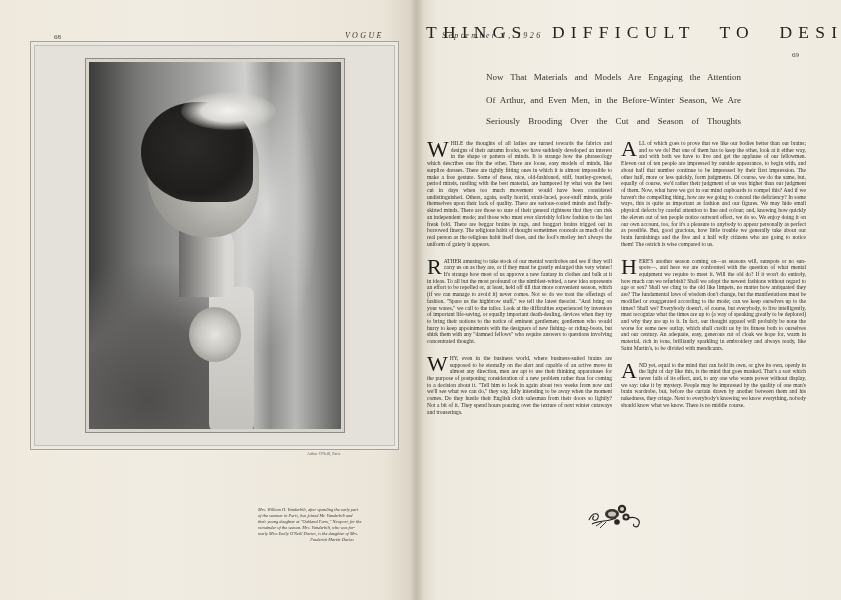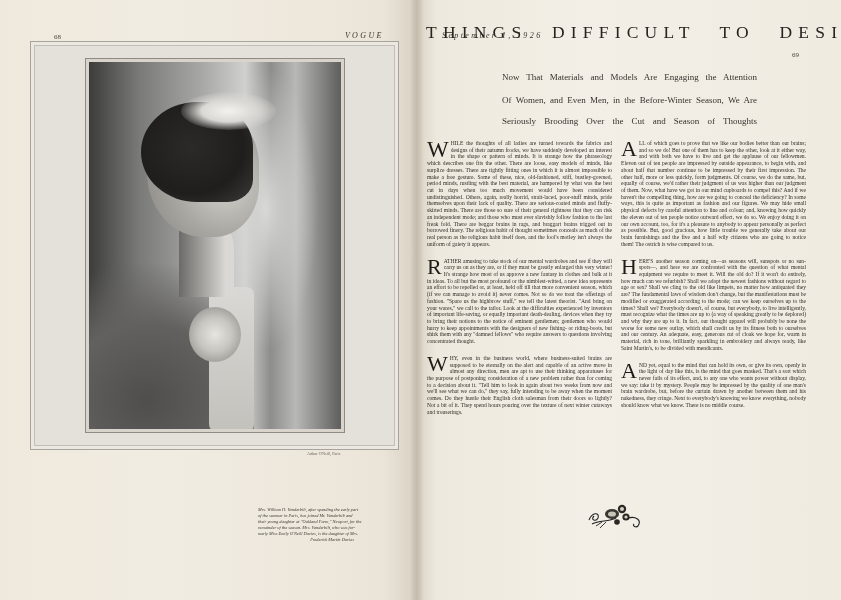--- a/index.html
+++ b/index.html
@@ -91,21 +91,21 @@
   .caption .last { text-align:center; }
 
   
   .title {
     position:absolute; left:426px; top:22px; width:410px;
     font-size:17.5px; letter-spacing:6.2px; color:#272320; white-space:nowrap;
     word-spacing:14px;
   }
   .subtitle {
     position:absolute; left:486px; width:255px; font-size:9px; color:#36322d;
-    text-align:justify; text-align-last:justify; white-space:nowrap;margin-left:16px;
+    text-align:justify; text-align-last:justify; white-space:nowrap;
   }
   .col {
     position:absolute; width:185px; font-size:5.55px; line-height:6.72px;
     text-align:justify; color:#2f2b27;
   }
   .col p { margin:0 0 10px 0; }
   .drop {
     float:left; font-size:23px; line-height:19px; margin:0 2px 0 0; color:#1e1b18;
   }
   .drop-sm { font-size:22px; line-height:18px; }
@@ -145,21 +145,21 @@
 <div class="page page-right">
 </div>
 <div class="gutter"></div>
 
 <div class="running-head" style="left:442px;top:31px;">September 1, 1926</div>
 <div class="folio" style="left:792px;top:31px;margin-top:20px;">69</div>
 
 <div class="title">THINGS DIFFICULT TO DESIGN</div>
 
 <div class="subtitle" style="top:72px;">Now That Materials and Models Are Engaging the Attention</div>
-<div class="subtitle" style="top:95px;">Of Women, and Even Men, in the Before-Winter Season, We Are</div>
+<div class="subtitle" style="top:95px;">Of Arthur, and Even Men, in the Before-Winter Season, We Are</div>
 <div class="subtitle" style="top:116px;">Seriously Brooding Over the Cut and Season of Thoughts</div>
 
 <div class="col" style="left:427px;top:140px;">
   <p><span class="drop">W</span><span>HILE the thoughts of all ladies are turned towards the fabrics and designs of their autumn frocks, we have suddenly developed an interest in the shape or pattern of minds. It is strange how the phraseology which describes one fits the other. There are loose, easy models of minds, like surplice dresses. There are tightly fitting ones in which it is almost impossible to make a free gesture. Some of these, nice, old-fashioned, stiff, bustley-gowned, period minds, rustling with the best material, are hampered by what was the best cut in days when too much movement would have been considered undistinguished. Others, again, really horrid, strait-laced, poor-stuff minds, pride themselves upon their lack of quality. There are serious-coated minds and fluffy-skirted minds. There are those so sure of their general rightness that they can risk an independent mode; and those who must ever slavishly follow fashion to the last freak fold. There are beggar brains in rags, and braggart brains trigged out in borrowed finery. The religious habit of thought sometimes conceals as much of the real person as the religious habit itself does, and the fool's motley isn't always the uniform of gaiety it appears.</span></p>
   <p><span class="drop drop-sm">R</span><span>ATHER amusing to take stock of our mental wardrobes and see if they will carry us on as they are, or if they must be greatly enlarged this very winter! It's strange how most of us approve a new fantasy in clothes and balk at it in ideas. To all but the most profound or the nimblest-witted, a new idea represents an effort to be repelled or, at least, held off till that more convenient season, which (if we can manage to avoid it) never comes. Not so do we treat the offerings of fashion. "Spare us the highbrow stuff," we tell the latest theorist. "And bring on your wares," we call to the tailor. Look at the difficulties experienced by inventors of important life-saving, or equally important death-dealing, devices when they try to bring their notions to the notice of eminent gentlemen; gentlemen who would hurry to keep appointments with the designers of new fishing- or riding-boots, but shirk them with any "damned fellows" who require answers to questions involving concentrated thought.</span></p>
   <p><span class="drop drop-sm">W</span><span>HY, even in the business world, where business-suited brains are supposed to be eternally on the alert and capable of an active move in almost any direction, men are apt to use their thinking apparatuses for the purpose of postponing consideration of a new problem rather than for coming to a decision about it. "Tell him to look in again about two weeks from now and we'll see what we can do," they say, fully intending to be away when the moment comes. Do they hustle their English cloth salesman from their doors so lightly? Not a bit of it. They spend hours pouring over the texture of next winter cutaways and trouserings.</span></p>
 </div>
 
 <div class="col" style="left:621px;top:140px;">
   <p><span class="drop drop-sm">A</span><span>LL of which goes to prove that we like our bodies better than our brains; and so we do! But one of them has to keep the other, look at it either way, and with both we have to live and get the applause of our fellowmen. Eleven out of ten people are impressed by outside appearance, to begin with, and about half that number continue to be impressed by their first impression. The other half, more or less quickly, form judgments. Of course, we do the same, but, equally of course, we'd rather their judgment of us was higher than our judgment of them. Now, what have we got in our mind cupboards to compel this? And if we haven't the compelling thing, how are we going to conceal the deficiency? In some ways, this is quite as important as fashion and our figures. We may hide small physical defects by careful attention to line and colour; and, knowing how quickly the eleven out of ten people notice outward effect, we do so. We enjoy doing it on our own account, too, for it's a pleasure to anybody to appear personally as perfect as possible. But, good gracious, how little trouble we generally take about our brain furnishings and the five and a half wily citizens who are going to notice them! The ostrich is wise compared to us.</span></p>

